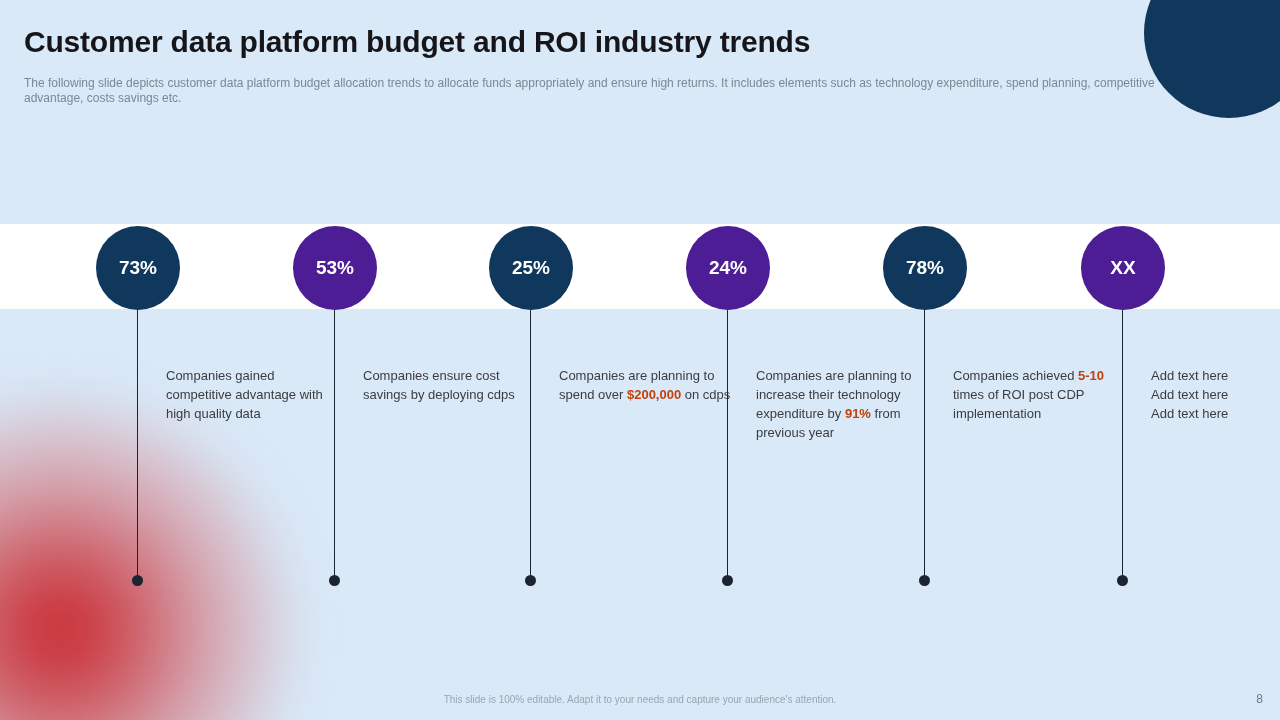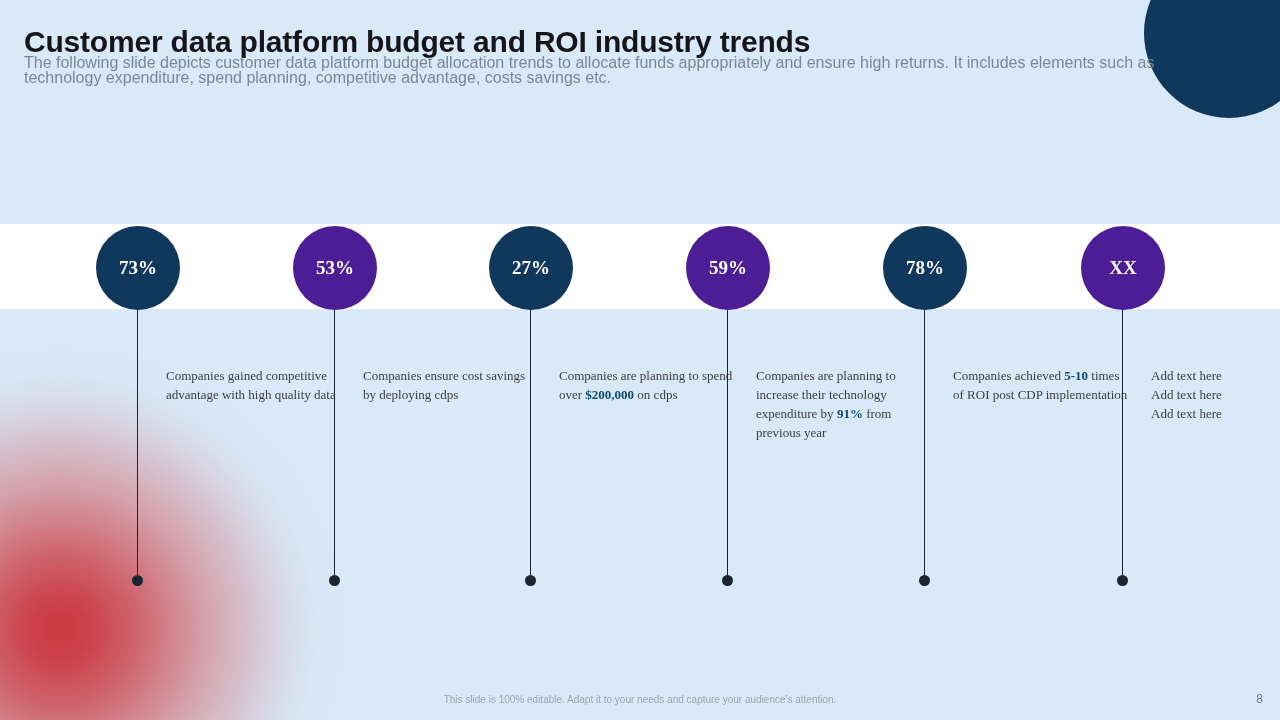--- a/index.html
+++ b/index.html
@@ -57,23 +57,23 @@
     top: 25px;
     font-size: 30px;
     font-weight: bold;
     color: #16161a;
     letter-spacing: -0.2px;
     white-space: nowrap;
   }
   .subtitle {
     position: absolute;
     left: 24px;
-    top: 55px;
+    top: 76px;
     width: 1140px;
-    font-size: 16px;
+    font-size: 12px;
     line-height: 15px;
     color: #7b8794;
   }
 
   
   .white-band {
     position: absolute;
     left: 0;
     top: 224px;
     width: 1280px;
@@ -82,21 +82,20 @@
     z-index: 2;
   }
 
   
   .columns {
     position: absolute;
     left: 0; top: 0;
     width: 1249px;
     height: 720px;
     z-index: 4;
-    font-family: Liberation Serif, serif;
   }
   .col {
     position: absolute;
     top: 0;
     width: 200px;
   }
   .bubble {
     position: absolute;
     top: 226px;
     left: 0;
@@ -135,21 +134,21 @@
   }
   .col-text {
     position: absolute;
     top: 366px;
     left: 70px;
     width: 175px;
     font-size: 13px;
     line-height: 19px;
     color: #3c3c40;
   }
-  .col-text b { font-weight: bold; color: #0c4a6e; }
+  .col-text b { font-weight: bold; color: #c2410c; }
 
   
   .footer-note {
     position: absolute;
     left: 0;
     top: 694px;
     width: 1280px;
     text-align: center;
     font-size: 10px;
     color: #9aa5b1;
@@ -191,29 +190,29 @@
       <div class="col" style="left: 293px;">
         <div class="bubble red">
           <span>53%</span>
         </div>
         <div class="stem"></div>
         <div class="dot"></div>
         <div class="col-text">Companies ensure cost savings by deploying cdps</div>
       </div>
       <div class="col" style="left: 489px;">
         <div class="bubble navy">
-          <span>27%</span>
+          <span>25%</span>
         </div>
         <div class="stem"></div>
         <div class="dot"></div>
         <div class="col-text">Companies are planning to spend over <b>$200,000</b> on cdps</div>
       </div>
       <div class="col" style="left: 686px;">
         <div class="bubble red">
-          <span>59%</span>
+          <span>24%</span>
         </div>
         <div class="stem"></div>
         <div class="dot"></div>
         <div class="col-text">Companies are planning to increase their technology expenditure by <b>91%</b> from previous year</div>
       </div>
       <div class="col" style="left: 883px;">
         <div class="bubble navy">
           <span>78%</span>
         </div>
         <div class="stem"></div>

